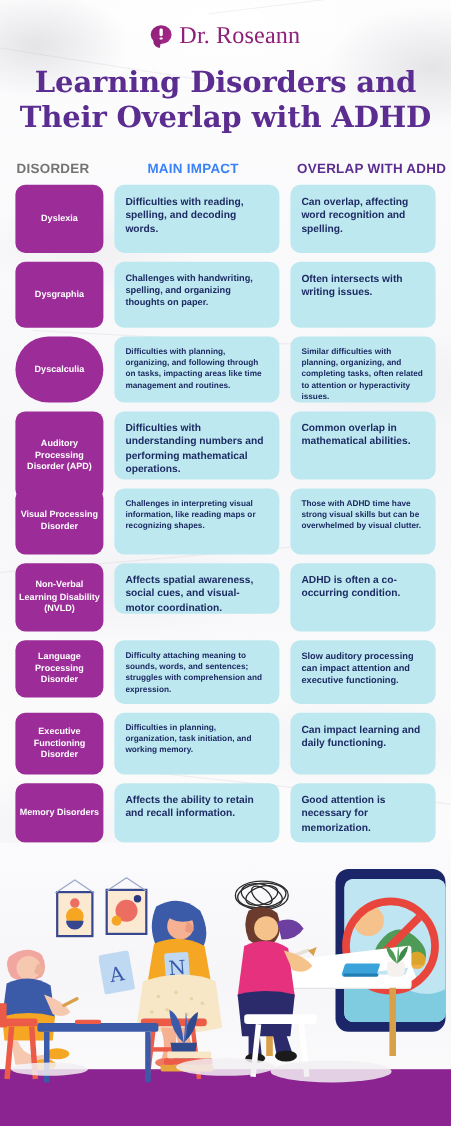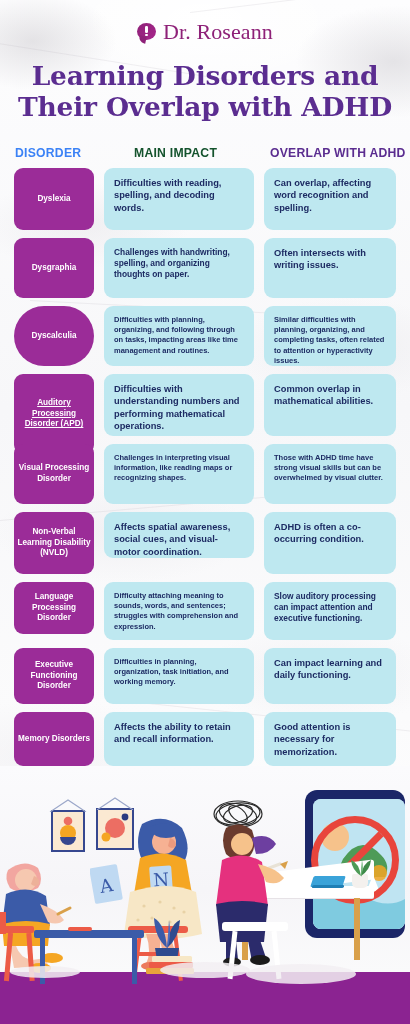--- a/index.html
+++ b/index.html
@@ -52,22 +52,22 @@
   .title{
     position:absolute;left:0;top:60px;width:410px;text-align:center;
     font-family:"DejaVu Serif", serif;font-weight:700;font-size:26.5px;line-height:31px;
     color:#5B2D90;letter-spacing:-.2px;
   }
   .title .l2{display:block;}
 
   
   .col-heads{position:absolute;left:0;top:146px;width:410px;height:18px;}
   .ch{position:absolute;font-weight:700;font-size:12.2px;letter-spacing:.25px;white-space:nowrap;}
-  .ch.disorder{left:15px;top:0;color:#3b82f6;}
-  .ch.impact{left:134px;top:0;color:#14532d;}
+  .ch.disorder{left:15px;top:0;color:#737373;}
+  .ch.impact{left:134px;top:0;color:#3b82f6;}
   .ch.overlap{left:270px;top:0;color:#5B2D90;}
 
   
   .rows{position:absolute;left:0;top:168px;width:410px;}
   .row{position:relative;width:410px;}
   .chip{
     position:absolute;left:14px;top:0;width:80px;
     background:#9B2C98;border-radius:9px;
     display:flex;align-items:center;justify-content:center;
     color:#ffffff;font-weight:700;text-align:center;
@@ -168,21 +168,21 @@
       <div class="chip" style="height:60px;border-radius:30px;">Dyscalculia</div>
       <div class="card impact fs-sm" style="top:0;height:60px;">
         <span class="txt">Difficulties with planning, organizing, and following through on tasks, impacting areas like time management and routines.</span>
       </div>
       <div class="card overlap fs-sm" style="top:0;height:60px;">
         <span class="txt">Similar difficulties with planning, organizing, and completing tasks, often related to attention or hyperactivity issues.</span>
       </div>
     </div>
 
     <div class="row" style="height:70px;">
-      <div class="chip" style="height:80px;text-decoration:underline;">Auditory Processing Disorder (APD)</div>
+      <div class="chip" style="height:80px;">Auditory Processing Disorder (APD)</div>
       <div class="card impact fs-lg" style="top:0;height:62px;">
         <span class="txt">Difficulties with understanding numbers and performing mathematical operations.</span>
       </div>
       <div class="card overlap fs-lg" style="top:0;height:62px;">
         <span class="txt">Common overlap in mathematical abilities.</span>
       </div>
     </div>
 
     <div class="row" style="height:68px;">
       <div class="chip" style="height:60px;">Visual Processing Disorder</div>

